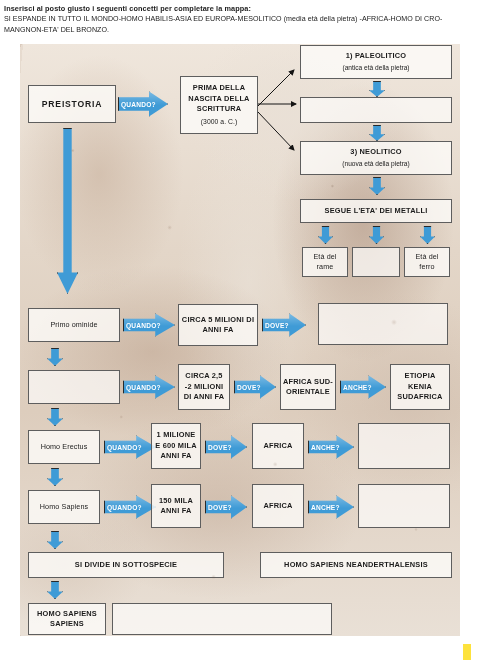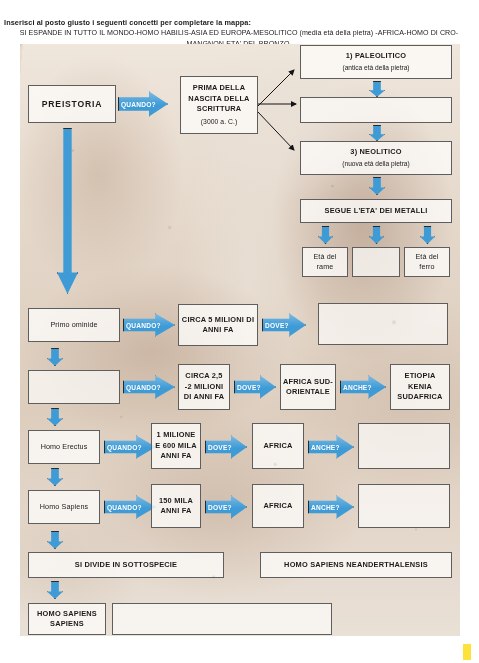--- a/index.html
+++ b/index.html
@@ -5,23 +5,23 @@
   html,body{margin:0;padding:0;}
   body{
     width:479px;height:663px;
     background:#ffffff;
     font-family:"Liberation Sans", sans-serif;
     position:relative;
     overflow:hidden;
     -webkit-font-smoothing:antialiased;
   }
   
-  #instructions{position:absolute;left:4px;top:17px;width:470px;}
+  #instructions{position:absolute;left:4px;top:3px;width:470px;}
   .ins-line1{font-size:7.3px;font-weight:bold;color:#1a1a1a;letter-spacing:.1px;line-height:11px;}
-  .ins-line2{font-size:7.1px;color:#1a1a1a;line-height:10.5px;letter-spacing:.05px;text-align:center;}
+  .ins-line2{font-size:7.1px;color:#1a1a1a;line-height:10.5px;letter-spacing:.05px;}
 
   
   #panel{
     position:absolute;left:20px;top:44px;width:440px;height:592px;
     background-color:#e8ddd2;
     background-image:
       radial-gradient(ellipse 120px 170px at 18% 22%, rgba(196,171,150,.55), rgba(196,171,150,0) 70%),
       radial-gradient(ellipse 150px 120px at 62% 12%, rgba(233,224,214,.85), rgba(233,224,214,0) 72%),
       radial-gradient(ellipse 130px 200px at 78% 30%, rgba(150,116,95,.42), rgba(150,116,95,0) 70%),
       radial-gradient(ellipse 190px 120px at 30% 52%, rgba(176,146,124,.40), rgba(176,146,124,0) 72%),

